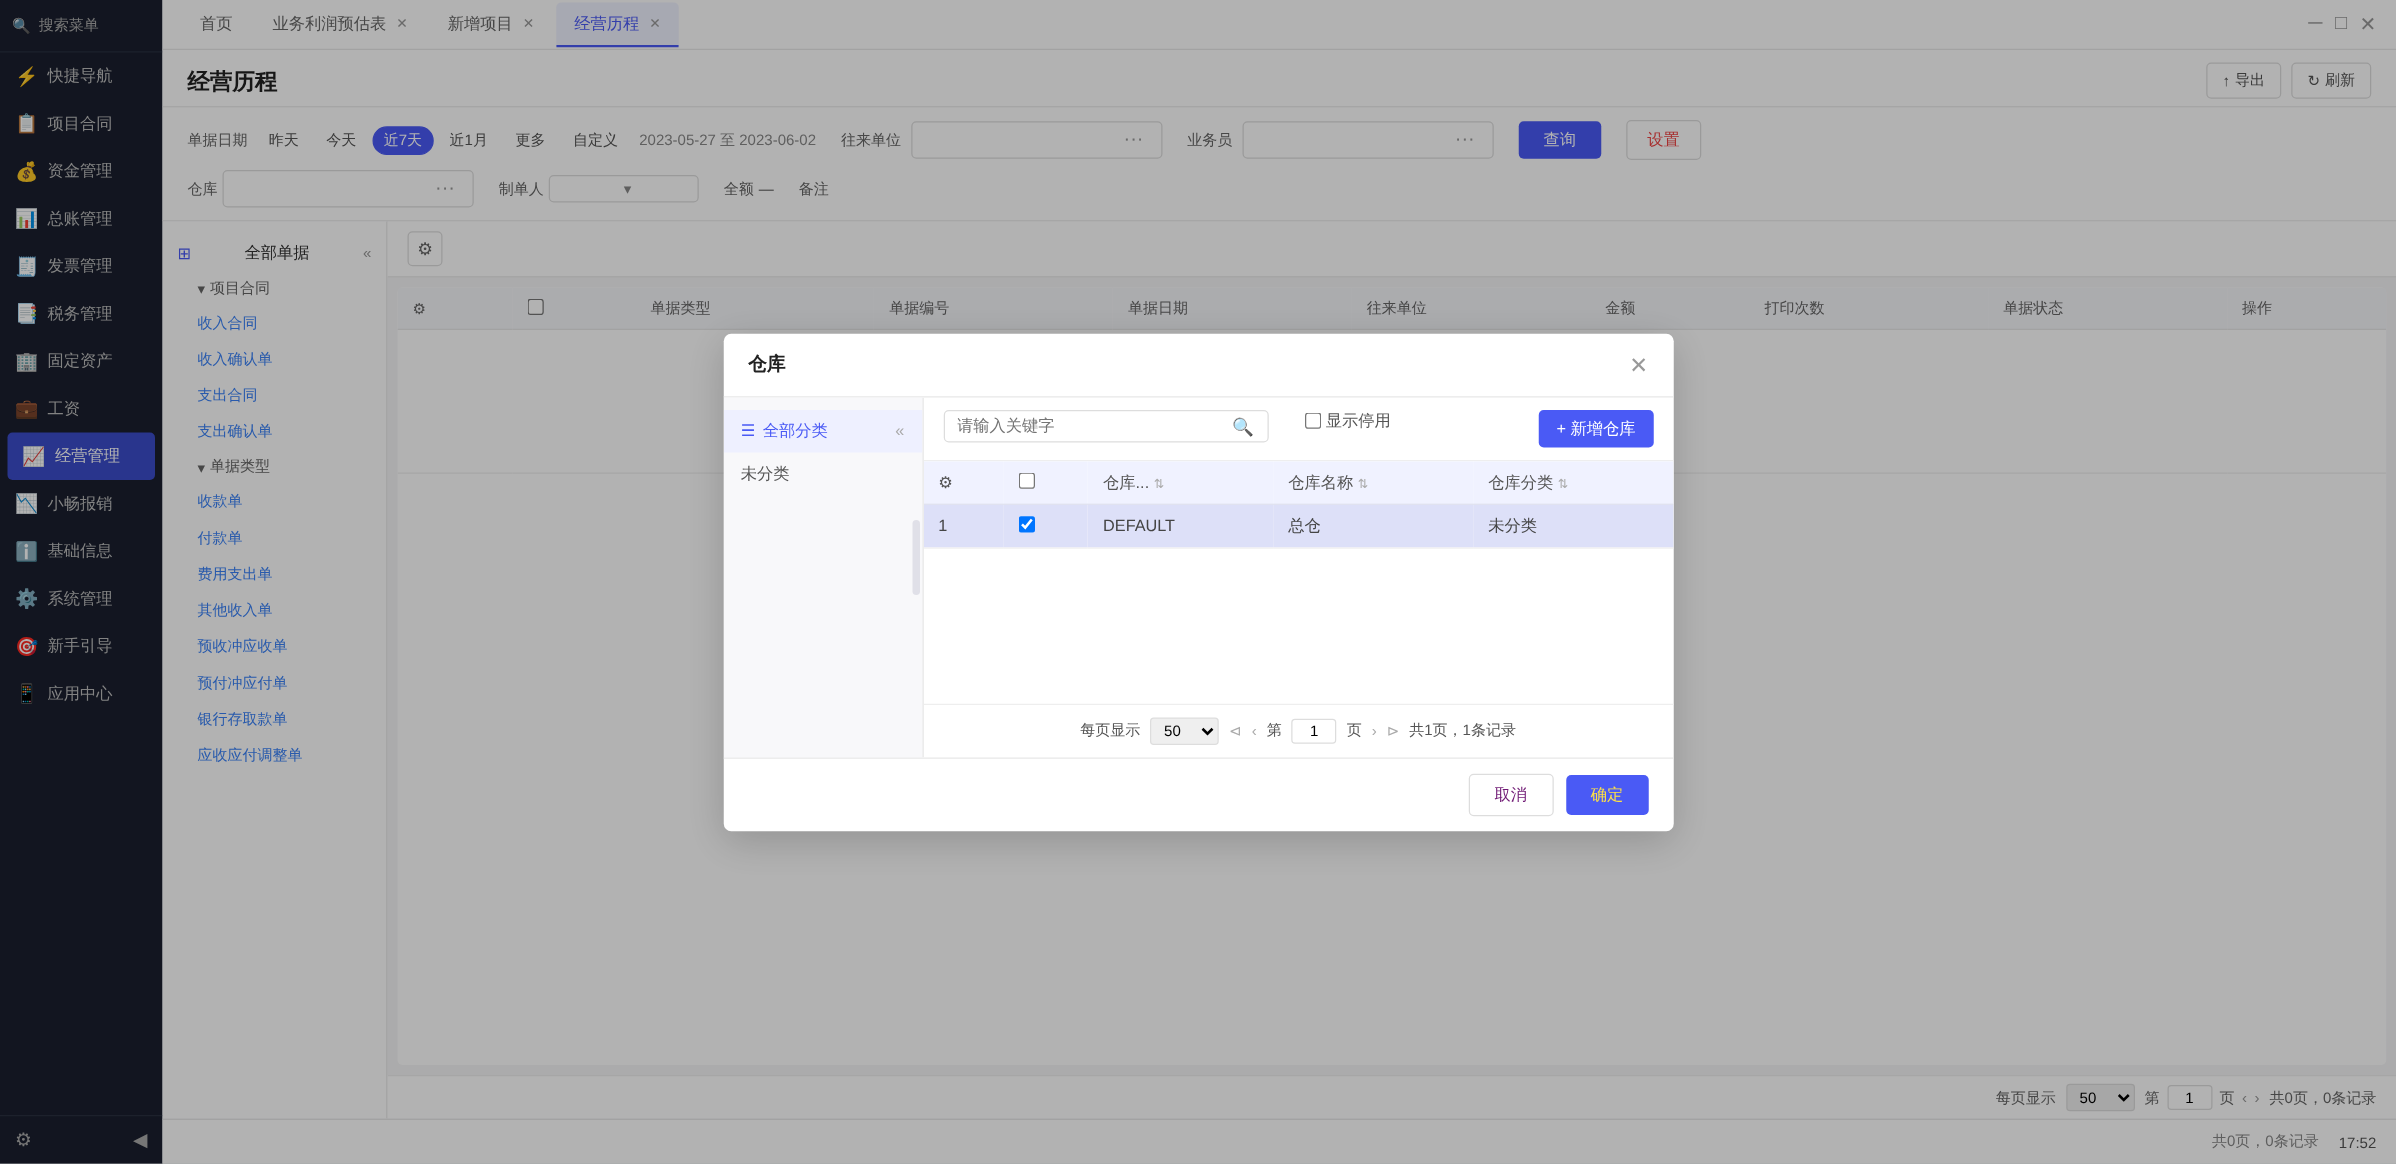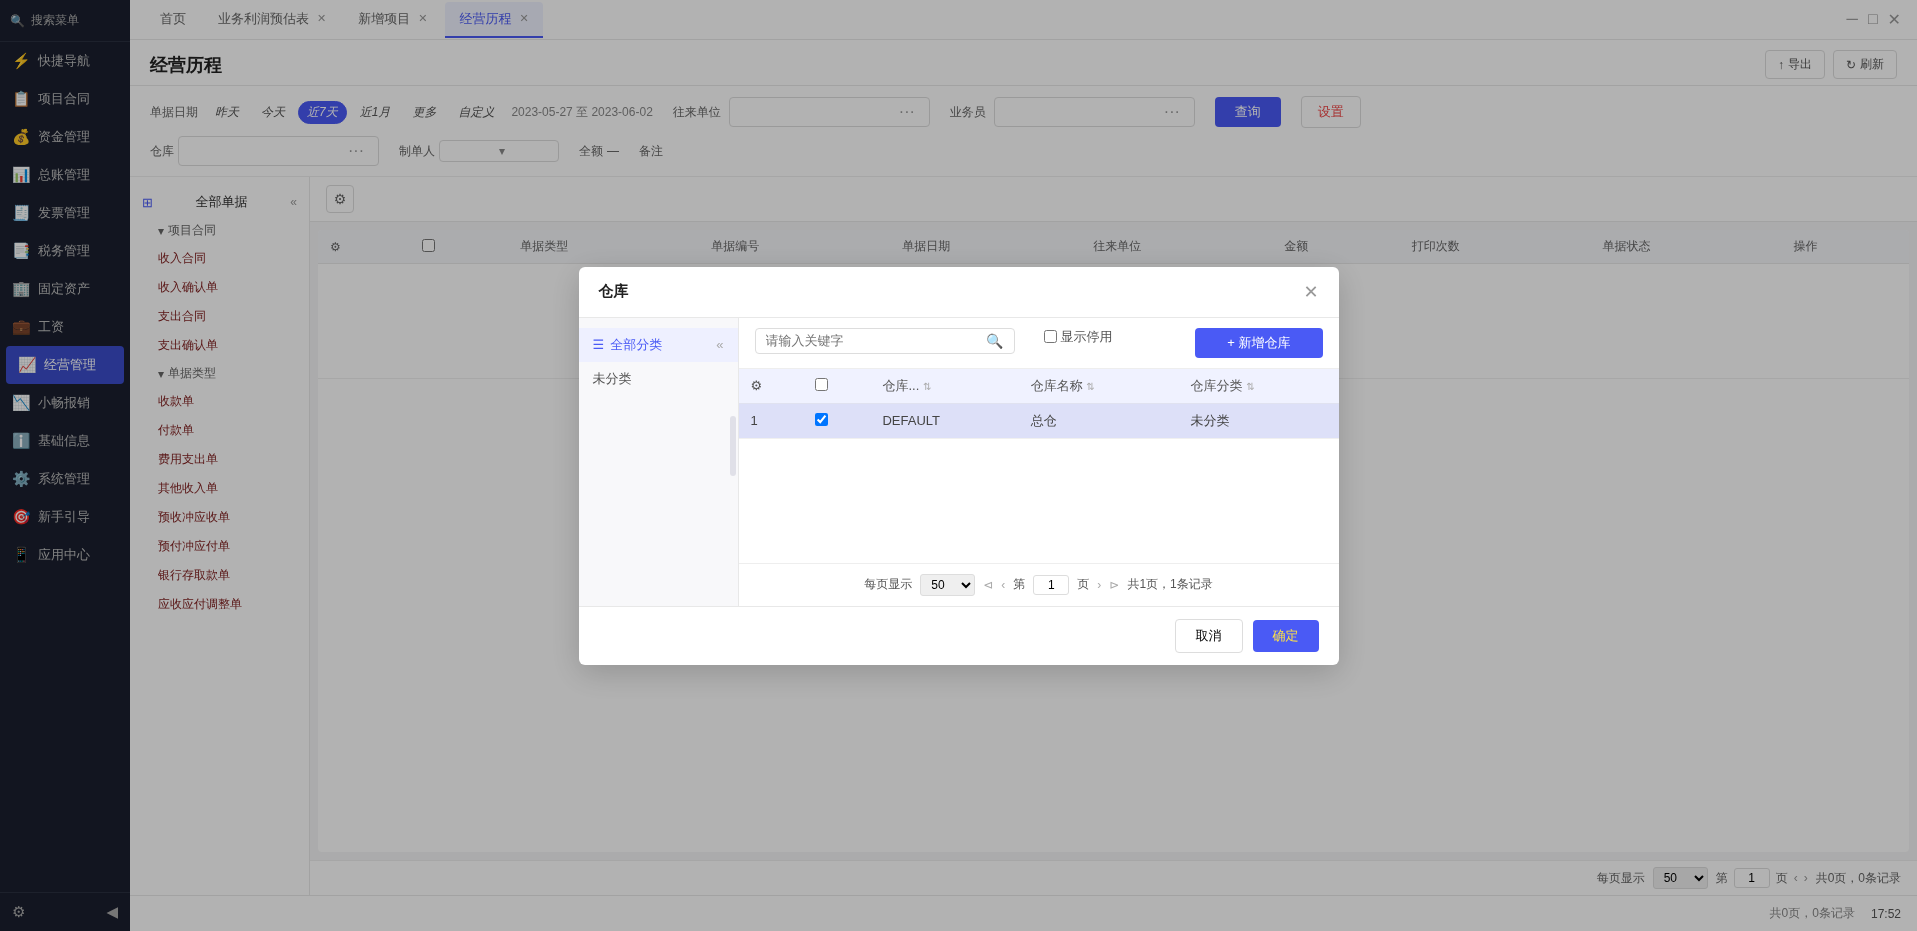--- a/index.html
+++ b/index.html
@@ -32,21 +32,21 @@
     .page-title { font-size: 18px; font-weight: bold; color: #222; }
     .page-actions { display: flex; gap: 8px; }
     .btn-export { display: flex; align-items: center; gap: 4px; padding: 5px 12px; border: 1px solid #ddd; border-radius: 4px; background: #fff; cursor: pointer; font-size: 12px; color: #555; }
     .btn-refresh { display: flex; align-items: center; gap: 4px; padding: 5px 12px; border: 1px solid #ddd; border-radius: 4px; background: #fff; cursor: pointer; font-size: 12px; color: #555; }
 
     
     .filter-bar { background: #fff; padding: 10px 20px; border-bottom: 1px solid #eee; }
     .filter-row { display: flex; align-items: center; gap: 20px; margin-bottom: 8px; flex-wrap: wrap; }
     .filter-item { display: flex; align-items: center; gap: 8px; }
     .filter-label { font-size: 12px; color: #666; white-space: nowrap; }
-    .date-filter { display: flex; align-items: flex-end; gap: 4px; font-size: 12px; font-style: italic; }
+    .date-filter { display: flex; align-items: flex-end; gap: 4px; font-size: 12px; }
     .date-btn { padding: 2px 8px; border-radius: 3px; cursor: pointer; border: 1px solid transparent; color: #555; font-size: 12px; }
     .date-btn.active { background: #4a5af5; color: #fff; border-color: #4a5af5; border-radius: 12px; }
     .date-range { font-size: 12px; color: #888; }
     .filter-input-box { display: flex; align-items: center; border: 1px solid #ddd; border-radius: 4px; padding: 3px 8px; background: #fff; min-width: 160px; }
     .filter-input-box input { border: none; outline: none; font-size: 12px; width: 100%; background: transparent; }
     .filter-dots { color: #999; cursor: pointer; font-size: 16px; padding: 2px 6px; }
     .filter-select-box { display: flex; align-items: center; border: 1px solid #ddd; border-radius: 4px; padding: 3px 8px; background: #fff; min-width: 120px; cursor: pointer; }
     .filter-select-box span { flex: 1; font-size: 12px; color: #888; }
     .btn-query { background: #4a5af5; color: #fff; border: none; border-radius: 4px; padding: 6px 20px; cursor: pointer; font-size: 13px; }
     .btn-settings { background: #fff; color: #ef4444; border: 1px solid #ddd; border-radius: 4px; padding: 6px 16px; cursor: pointer; font-size: 13px; }
@@ -55,21 +55,21 @@
     .filter-row2 { display: flex; align-items: center; gap: 20px; }
     .filter-item2 { display: flex; align-items: center; gap: 4px; font-size: 12px; color: #555; }
 
     
     .content { flex: 1; display: flex; overflow: hidden; }
 
     
     .left-panel { width: 180px; background: #fff; border-right: 1px solid #e8e8e8; padding: 10px 0; overflow-y: auto; flex-shrink: 0; }
     .left-panel-header { display: flex; align-items: center; justify-content: space-between; padding: 6px 12px; font-size: 13px; font-weight: 500; color: #333; }
     .left-panel-collapse { cursor: pointer; color: #999; font-size: 12px; }
-    .tree-item { display: flex; align-items: center; gap: 6px; padding: 6px 12px; cursor: pointer; font-size: 12px; color: #7f1d1d; }
+    .tree-item { display: flex; align-items: center; gap: 6px; padding: 6px 12px; cursor: pointer; font-size: 12px; color: #3b82f6; }
     .tree-group { padding-left: 16px; }
     .tree-group-header { display: flex; align-items: center; gap: 4px; padding: 5px 12px; font-size: 12px; color: #666; cursor: pointer; font-weight: 500; }
 
     
     .right-panel { flex: 1; display: flex; flex-direction: column; overflow: hidden; background: #f5f5f7; }
     .right-panel-header { background: #fff; padding: 8px 16px; display: flex; align-items: center; gap: 12px; border-bottom: 1px solid #e8e8e8; }
     .settings-icon-btn { width: 28px; height: 28px; border: 1px solid #ddd; border-radius: 4px; display: flex; align-items: center; justify-content: center; cursor: pointer; color: #666; font-size: 14px; }
     .table-area { flex: 1; overflow: auto; background: #fff; margin: 8px; border-radius: 4px; }
     table { width: 100%; border-collapse: collapse; font-size: 12px; }
     thead th { background: #f5f6fa; border-bottom: 1px solid #e8e8e8; padding: 8px 12px; text-align: left; color: #666; font-weight: 500; white-space: nowrap; }
@@ -95,30 +95,30 @@
     .modal-left { width: 160px; background: #f8f8fa; border-right: 1px solid #e8e8e8; padding: 10px 0; overflow-y: auto; flex-shrink: 0; }
     .modal-left-item { display: flex; align-items: center; gap: 6px; padding: 8px 14px; font-size: 13px; cursor: pointer; color: #555; }
     .modal-left-item.active { color: #4a5af5; background: #eef0ff; }
     .modal-right { flex: 1; display: flex; flex-direction: column; overflow: hidden; }
     .modal-toolbar { display: flex; align-items: flex-start; gap: 29px; padding: 10px 16px; border-bottom: 1px solid #eee; }
     .modal-search { display: flex; align-items: center; border: 1px solid #ddd; border-radius: 4px; padding: 4px 10px; flex: 1; max-width: 260px; background: #fff; }
     .modal-search input { border: none; outline: none; font-size: 13px; flex: 1; background: transparent; }
     .modal-search-icon { color: #aaa; font-size: 14px; cursor: pointer; }
     .modal-checkbox { display: flex; align-items: center; gap: 4px; font-size: 13px; color: #555; }
     .modal-checkbox input { cursor: pointer; }
-    .btn-add { background: #4a5af5; color: #fff; border: none; border-radius: 4px; padding: 6px 32px; cursor: pointer; font-size: 13px; display: flex; align-items: center; gap: 4px; margin-left: auto; }
+    .btn-add { background: #4a5af5; color: #fff; border: none; border-radius: 4px; padding: 6px 14px; cursor: pointer; font-size: 13px; display: flex; align-items: center; gap: 4px; margin-left: auto; }
     .modal-table-area { flex: 1; overflow: auto; }
     .modal-table { width: 100%; border-collapse: collapse; font-size: 13px; }
     .modal-table thead th { background: #f0f2ff; padding: 8px 12px; text-align: left; color: #555; font-weight: 500; border-bottom: 1px solid #e0e2f0; white-space: nowrap; }
     .modal-table thead th .sort-icon { color: #aaa; font-size: 10px; }
     .modal-table tbody td { padding: 8px 12px; border-bottom: 1px solid #f0f0f0; color: #444; }
     .modal-table tbody tr.selected { background: #dde0f8; }
     .modal-pagination { display: flex; align-items: center; justify-content: center; gap: 8px; padding: 10px 16px; border-top: 1px solid #eee; font-size: 12px; color: #555; }
     .modal-footer { display: flex; align-items: center; justify-content: flex-end; gap: 10px; padding: 12px 20px; border-top: 1px solid #e8e8e8; }
-    .btn-cancel { background: #fff; color: #000000; border: 1px solid #ddd; border-radius: 4px; padding: 7px 20px; cursor: pointer; font-size: 13px; }
+    .btn-cancel { background: #fff; color: #701a75; border: 1px solid #ddd; border-radius: 4px; padding: 7px 20px; cursor: pointer; font-size: 13px; }
     .btn-confirm { background: #4a5af5; color: #fde047; border: none; border-radius: 4px; padding: 7px 20px; cursor: pointer; font-size: 13px; }
     .scrollbar-indicator { width: 6px; background: #e0e0e8; border-radius: 3px; position: absolute; right: 2px; top: 10%; height: 30%; }
   </style>
 </head>
 <body>
 
 <div class="app-container">
 
   <div class="sidebar">
     <div class="sidebar-search">

